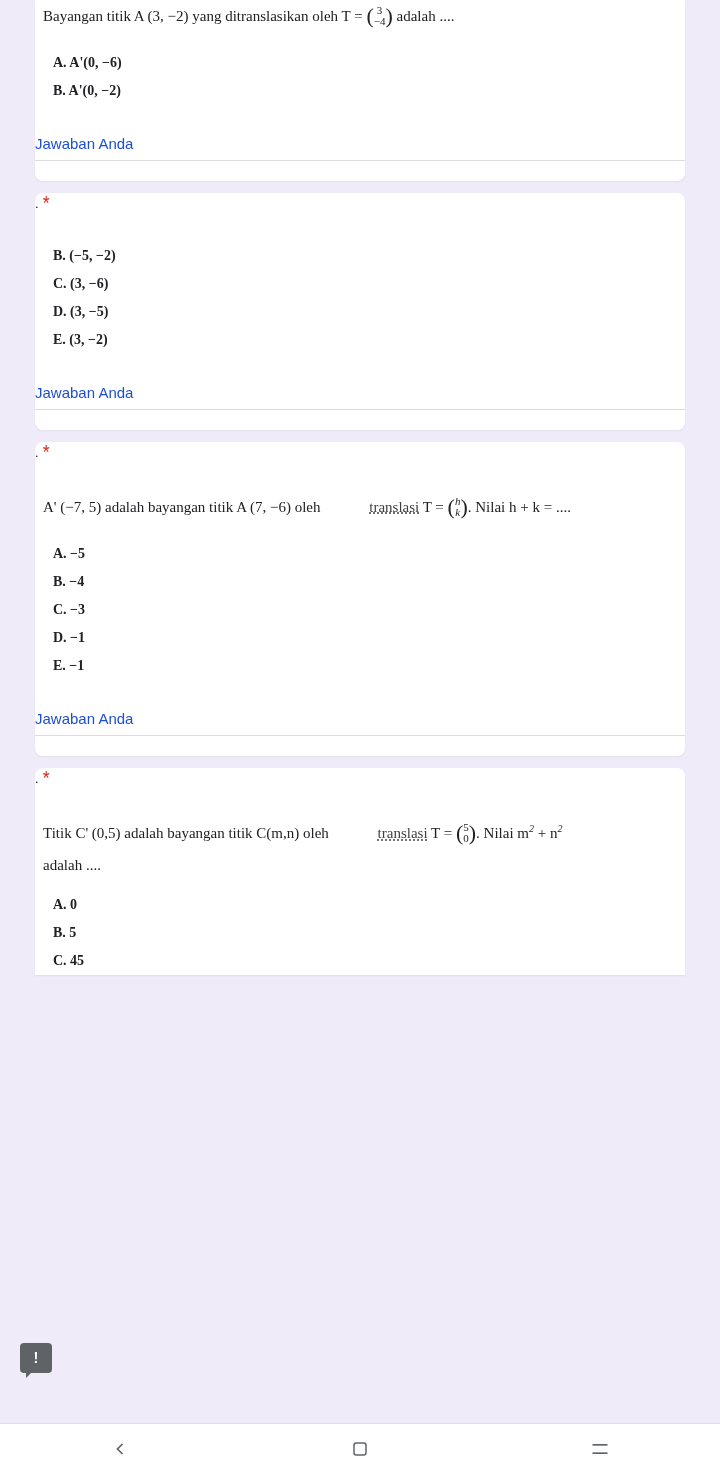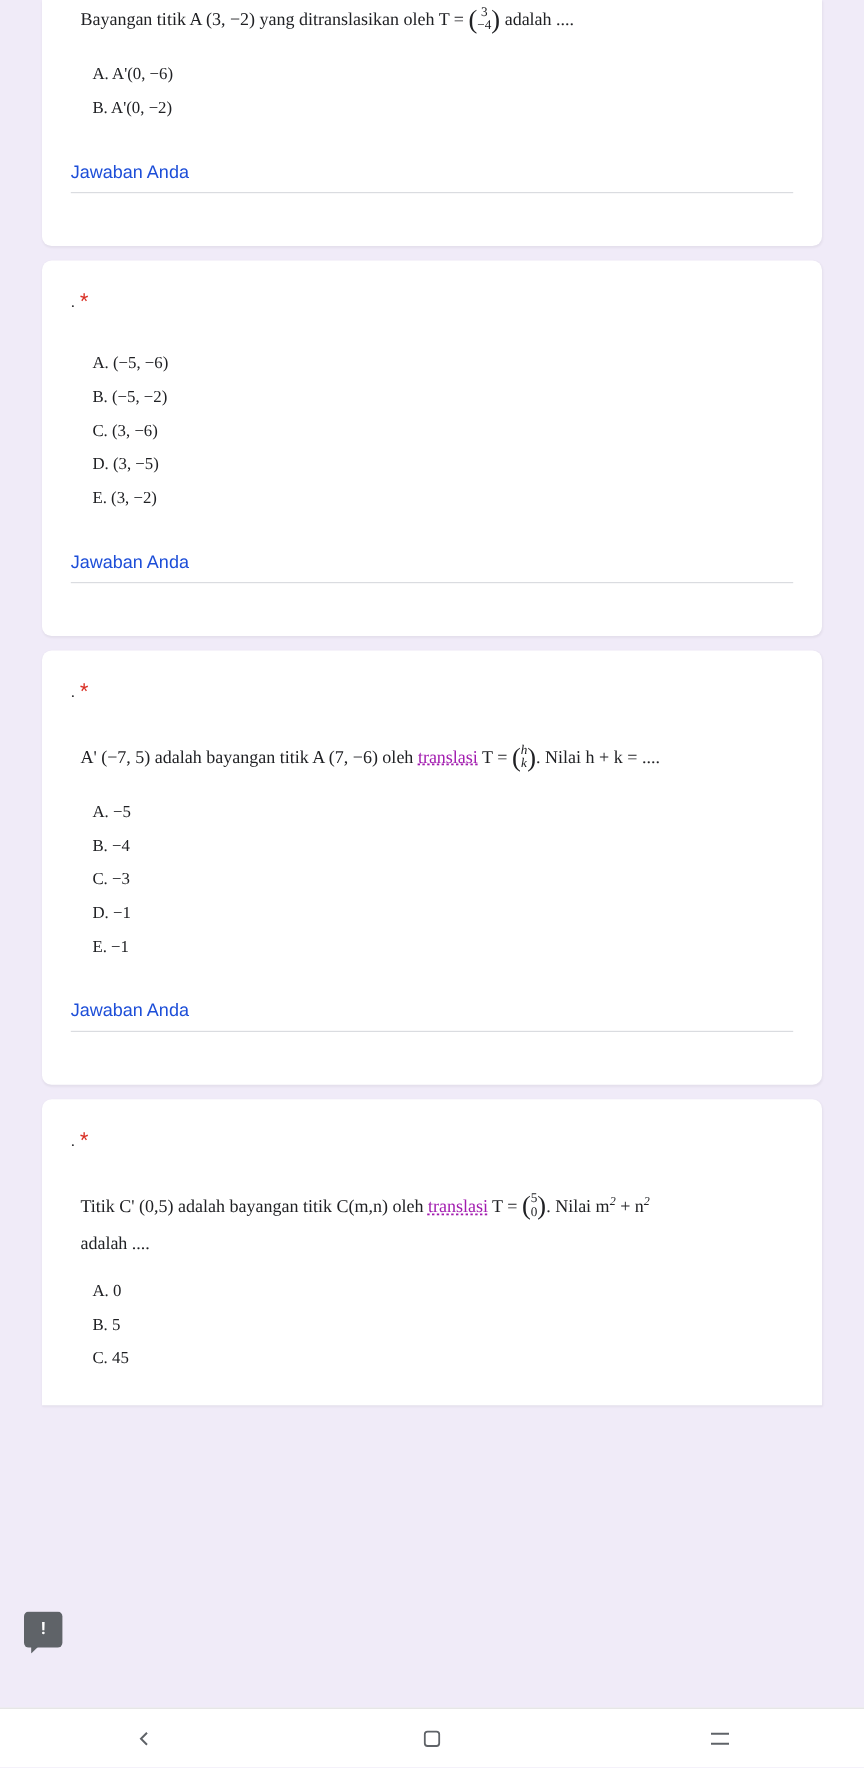--- a/index.html
+++ b/index.html
@@ -12,21 +12,20 @@
       font-family: 'Roboto', Arial, sans-serif;
       width: 720px;
       min-height: 1473px;
       position: relative;
       padding-bottom: 60px;
     }
     .card {
       background: white;
       border-radius: 8px;
       margin: 12px 35px;
-      padding: 24px;
       box-shadow: 0 1px 2px rgba(0,0,0,0.05);
     }
     .card-first {
       margin-top: 0;
       border-top-left-radius: 0;
       border-top-right-radius: 0;
       padding-top: 0;
     }
     .required-marker {
       color: #d93025;
@@ -41,20 +40,21 @@
     .question-text {
       font-family: 'Times New Roman', serif;
       font-size: 15px;
       color: #202124;
       line-height: 1.6;
       margin-bottom: 14px;
       padding-left: 8px;
     }
     .option-list {
       padding-left: 18px;
+      font-weight: bold;
     }
     .option {
       font-family: 'Times New Roman', serif;
       font-size: 14px;
       color: #202124;
       line-height: 2;
     }
     .answer-section {
       margin-top: 30px;
     }
@@ -79,22 +79,23 @@
     .paren-left, .paren-right {
       font-size: 22px;
       vertical-align: middle;
       position: relative;
       top: -2px;
     }
     .frac-top, .frac-bot {
       display: block;
     }
     .translasi {
-      color: #a21caf;
+      color: #404040;
       text-decoration: underline dotted;
+      margin-left: 45px;
     }
     .sup {
       font-size: 10px;
       vertical-align: super;
     }
     .report-icon {
       position: fixed;
       left: 20px;
       bottom: 100px;
       background: #5f6368;
@@ -159,21 +160,20 @@
   </div>
   <div class="empty"></div>
 </div>
 
 <div class="card">
   <div>
     <span class="dot-prefix">.</span>
     <span class="required-marker">*</span>
   </div>
   <div class="option-list">
-    <div class="option">A. (−5, −6)</div>
     <div class="option">B. (−5, −2)</div>
     <div class="option">C. (3, −6)</div>
     <div class="option">D. (3, −5)</div>
     <div class="option">E. (3, −2)</div>
   </div>
   <div class="answer-section">
     <div class="answer-label">Jawaban Anda</div>
     <div class="answer-underline"></div>
   </div>
   <div class="empty"></div>

